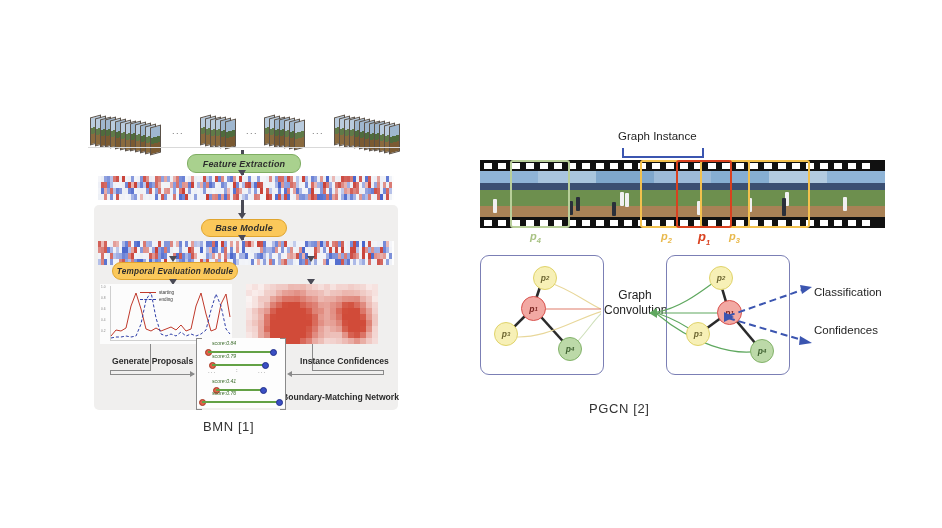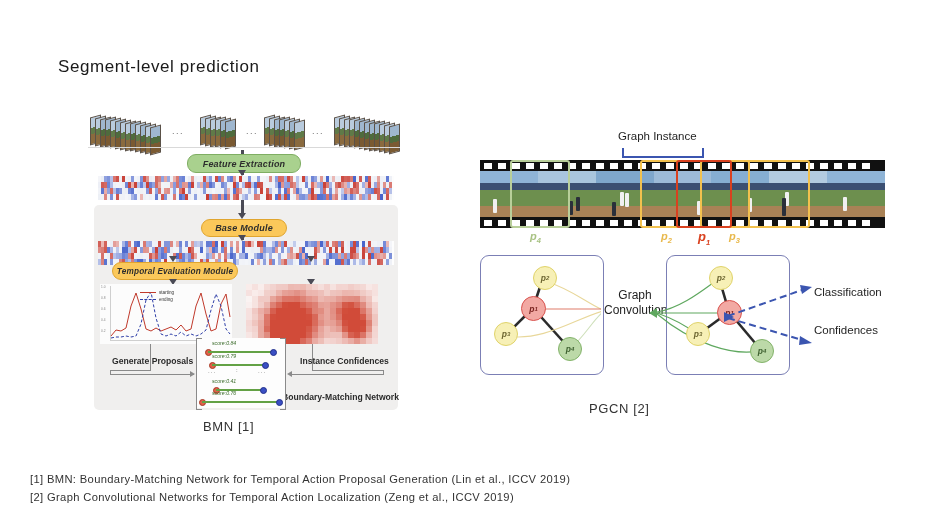--- a/index.html
+++ b/index.html
@@ -224,21 +224,20 @@
 
   .out-label{position:absolute;font-size:11.5px;color:#1f1f1f;white-space:nowrap;}
   #label-classification{left:344px;top:156px;}
   #label-regression{left:344px;top:194px;}
 </style>
 </head>
 <body>
 
 <div class="slide">
 
-  <div id="slide-title">Segment-level prediction</div>
 
   <div id="fig-bmn">
 
     <div class="bmn-panel"></div>
 
     <div class="frames-row">
       <div class="fstack" id="fstack-1" style="left:4px;width:72px;">
           <span class="sl l2" style="left: 0px; top: 4px;"></span>
           <span class="sl l2" style="left: 5px; top: 4.8px;"></span>
           <span class="sl" style="left: 10px; top: 5.6px;"></span>
@@ -1614,16 +1613,14 @@
       <polygon points="4,52 14,57 4,62" fill="#3b55b0"></polygon>
     </svg>
 
     <div class="out-label" id="label-classification">Classification</div>
     <div class="out-label" id="label-regression">Confidences</div>
   </div>
 
   <div class="fig-caption" id="caption-bmn">BMN [1]</div>
   <div class="fig-caption" id="caption-pgcn">PGCN [2]</div>
 
-  <div class="footnote" id="footnote-1">[1] BMN: Boundary-Matching Network for Temporal Action Proposal Generation (Lin et al., ICCV 2019)</div>
-  <div class="footnote" id="footnote-2">[2] Graph Convolutional Networks for Temporal Action Localization (Zeng et al., ICCV 2019)</div>
 
 </div>
 
 </body></html>

